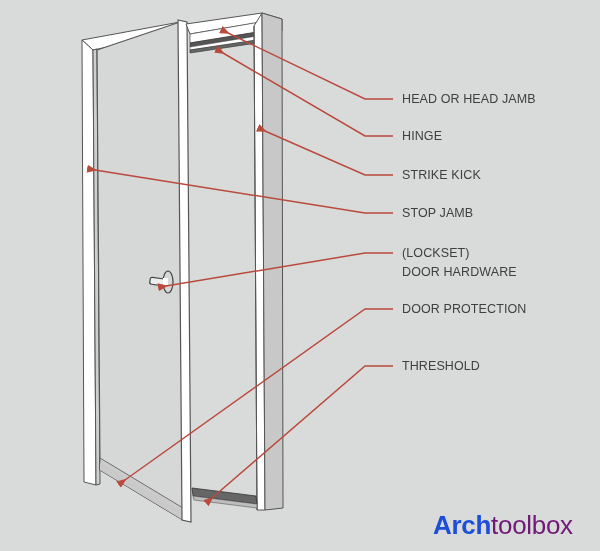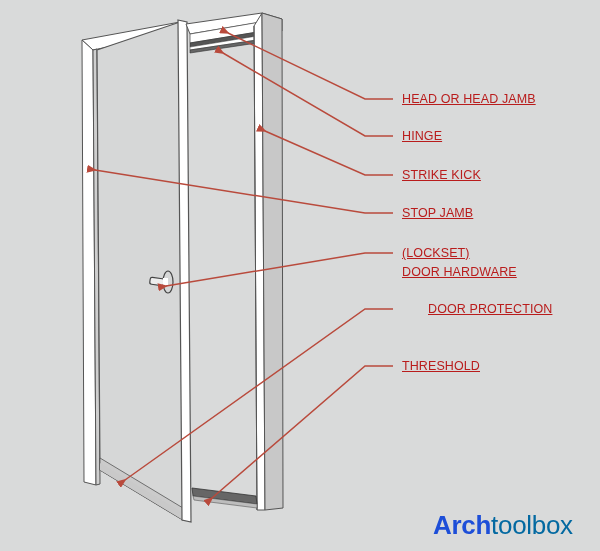--- a/index.html
+++ b/index.html
@@ -6,36 +6,35 @@
     body {
       width: 600px; height: 551px;
       background: #d9dada;
       position: relative;
       overflow: hidden;
       font-family: "Liberation Sans", sans-serif;
     }
     #diagram { position: absolute; left: 0; top: 0; }
     .label {
       position: absolute;
-      color: #b91c1c;
+      color: #404040;
       font-size: 12.5px;
       line-height: 19px;
       letter-spacing: 0.1px;
       white-space: nowrap;
-      text-decoration: underline;
     }
     .label .l2 { display: block; }
     .brand {
       position: absolute;
       left: 433px; top: 510px;
       font-size: 26px;
       letter-spacing: -0.3px;
     }
     .brand .arch { color: #1d4ed8; font-weight: bold; }
-    .brand .tool { color: #0369a1; }
+    .brand .tool { color: #701a75; }
   </style>
 </head>
 <body>
 
 <svg id="diagram" width="600" height="551" viewBox="0 0 600 551">
   <defs>
     <marker id="arrowhead" markerWidth="10" markerHeight="8" refX="2" refY="4" orient="auto-start-reverse" markerUnits="userSpaceOnUse">
       <path d="M10,0 L0,4 L10,8 Z" fill="#b94a3c"></path>
     </marker>
   </defs>
@@ -106,18 +105,18 @@
 </svg>
 
 <div class="label" style="left:402px; top:90px;">HEAD OR HEAD JAMB</div>
 <div class="label" style="left:402px; top:127px;">HINGE</div>
 <div class="label" style="left:402px; top:166px;">STRIKE KICK</div>
 <div class="label" style="left:402px; top:204px;">STOP JAMB</div>
 <div class="label" style="left:402px; top:244px;">
   <span class="l2">(LOCKSET)</span>
   <span class="l2">DOOR HARDWARE</span>
 </div>
-<div class="label" style="left:402px; top:300px;margin-left:26px;">
+<div class="label" style="left:402px; top:300px;">
   <span class="l2">DOOR PROTECTION</span>
 </div>
 <div class="label" style="left:402px; top:357px;">THRESHOLD</div>
 
 <div class="brand"><span class="arch">Arch</span><span class="tool">toolbox</span></div>
 
 </body></html>

